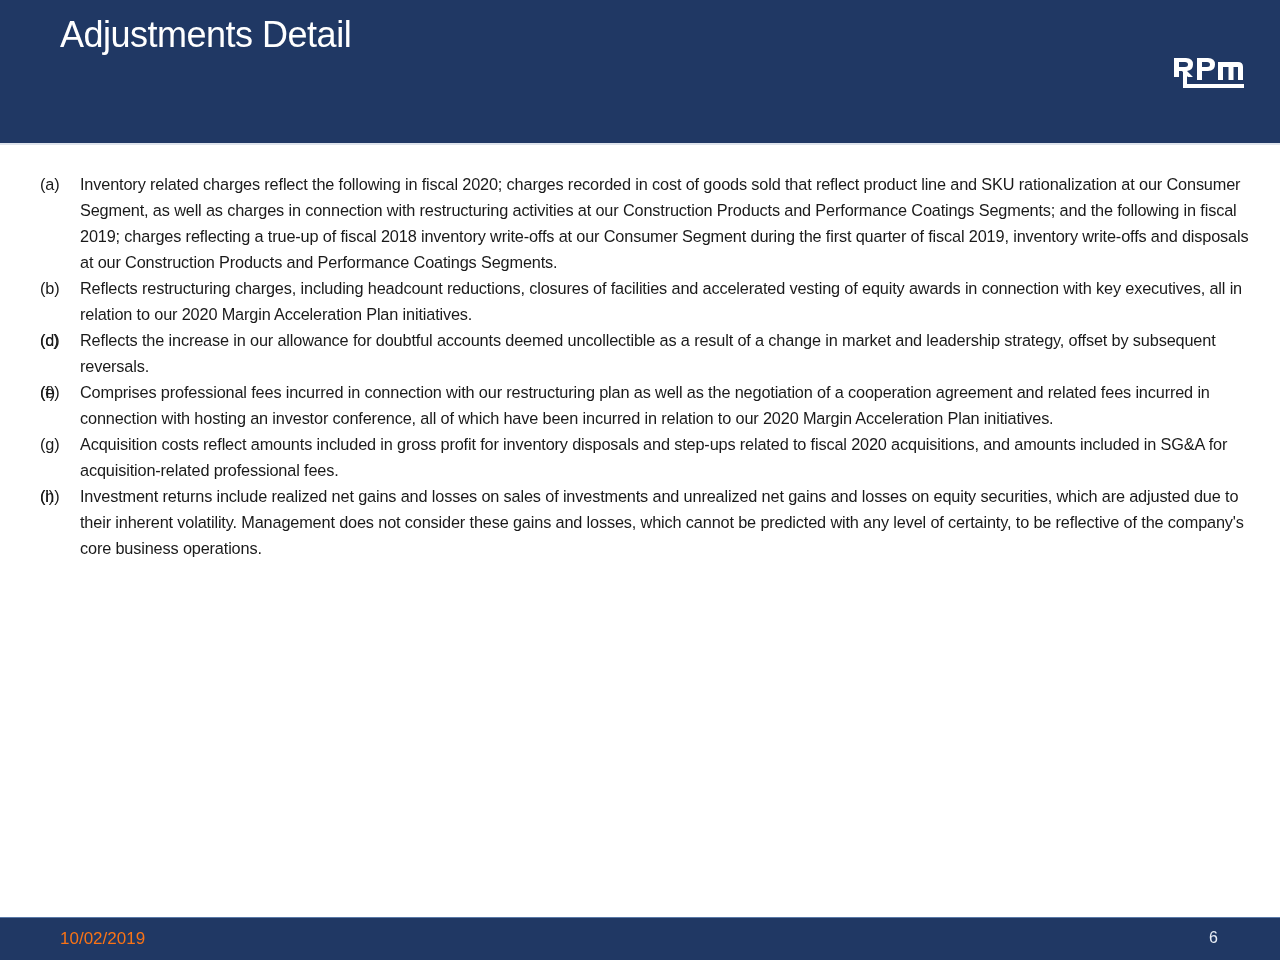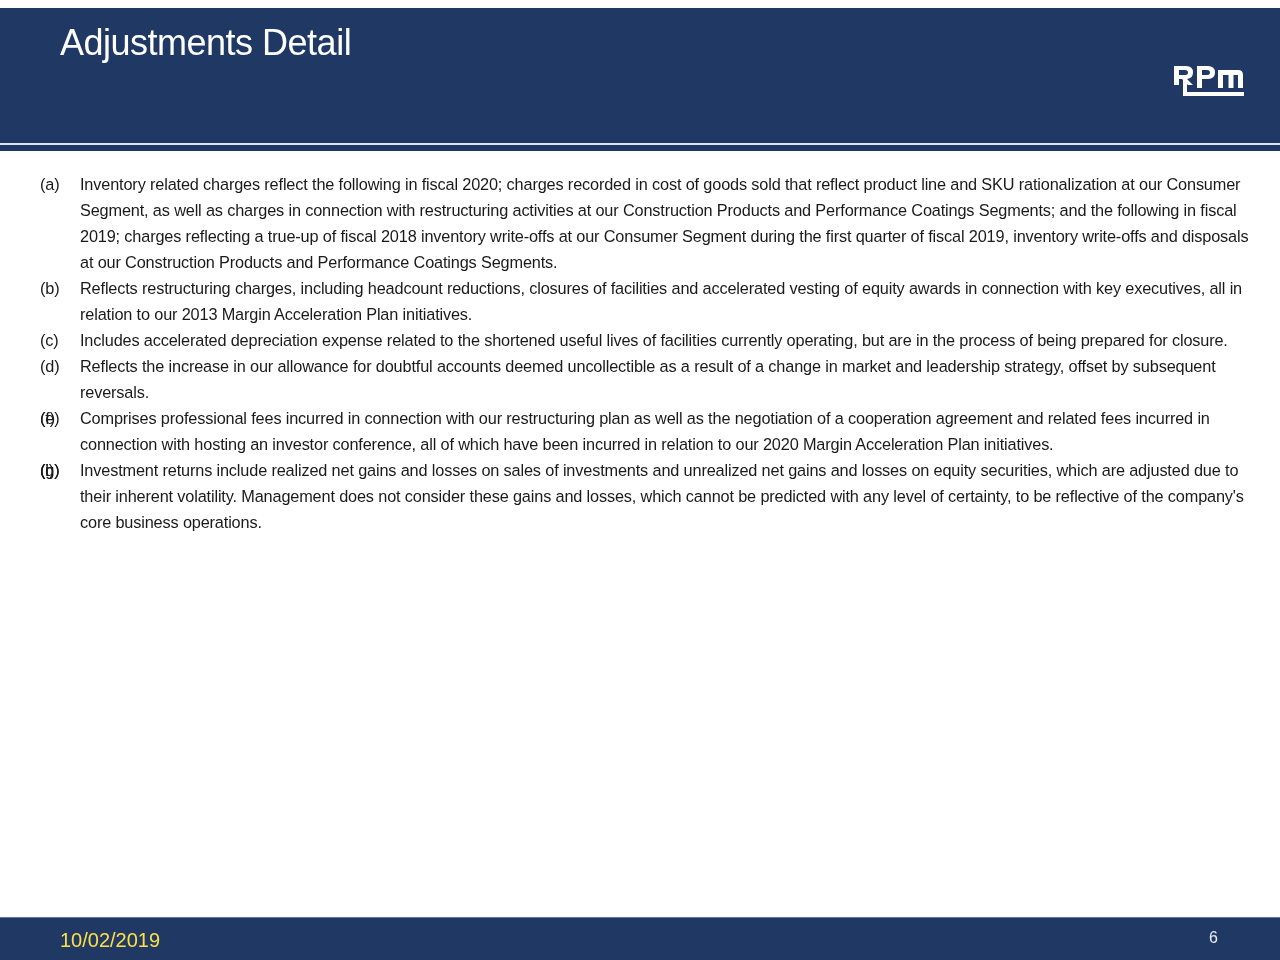--- a/index.html
+++ b/index.html
@@ -1,27 +1,27 @@
 <!DOCTYPE html>
 <html><head>
 <meta charset="utf-8">
 <style>
   html, body { margin:0; padding:0; }
   body { width:1280px; height:960px; position:relative; background:#ffffff; overflow:hidden;
          font-family:"Liberation Sans", sans-serif; }
-  .header { position:absolute; left:0; top:0; width:1280px; height:143px; background:#203864;margin-top:8px; }
+  .header { position:absolute; left:0; top:0; width:1280px; height:143px; background:#203864; }
   .title { position:absolute; left:60px; top:14px; font-size:36px; color:#ffffff; letter-spacing:-0.5px;
            font-family:"Liberation Sans", sans-serif; }
   .logo { position:absolute; left:1172px; top:54px; width:74px; height:36px; }
   .header-rule { position:absolute; left:0; top:143px; width:1280px; height:2px; background:#dfe4ec; }
   .notes { position:absolute; left:40px; top:171px; width:1210px; }
   .note { position:relative; padding-left:40px; font-size:16.3px; line-height:26px; color:#1a1a1a; letter-spacing:-0.15px; }
   .note .tag { position:absolute; left:0; top:0; }
   .footer { position:absolute; left:0; top:917px; width:1280px; height:43px; background:#203864; border-top:1px solid #5a7aa8; }
-  .date { position:absolute; left:60px; top:11px; font-size:20px; color:#fde047; }
+  .date { position:absolute; left:60px; top:11px; font-size:17px; color:#f97316; }
   .page { position:absolute; left:1209px; top:11px; font-size:16px; color:#e8edf5; }
 </style>
 </head>
 <body>
 
 <div class="header">
   <div class="title">Adjustments Detail</div>
   <svg class="logo" viewBox="0 0 74 36">
 
     <path d="M2 4 H14 Q21 4 21 10.5 Q21 16 15 17 L21 23 H16 L10 17 H7 V23 H2 Z M7 8 V13 H13 Q16 13 16 10.5 Q16 8 13 8 Z" fill="#ffffff"></path>
@@ -35,39 +35,39 @@
 </div>
 <div class="header-rule"></div>
 
 <div class="notes">
   <div class="note">
     <span class="tag">(a)</span>
     <span>Inventory related charges reflect the following in fiscal 2020; charges recorded in cost of goods sold that reflect product line and SKU rationalization at our Consumer Segment, as well as charges in connection with restructuring activities at our Construction Products and Performance Coatings Segments; and the following in fiscal 2019; charges reflecting a true-up of fiscal 2018 inventory write-offs at our Consumer Segment during the first quarter of fiscal 2019, inventory write-offs and disposals at our Construction Products and Performance Coatings Segments.</span>
   </div>
   <div class="note">
     <span class="tag">(b)</span>
-    <span>Reflects restructuring charges, including headcount reductions, closures of facilities and accelerated vesting of equity awards in connection with key executives, all in relation to our 2013 Margin Acceleration Plan initiatives.</span>
+    <span>Reflects restructuring charges, including headcount reductions, closures of facilities and accelerated vesting of equity awards in connection with key executives, all in relation to our 2020 Margin Acceleration Plan initiatives.</span>
   </div>
   <div class="note">
     <span class="tag">(c)</span>
-    <span>Includes accelerated depreciation expense related to the shortened useful lives of facilities currently operating, but are in the process of being prepared for closure.</span>
   </div>
   <div class="note">
     <span class="tag">(d)</span>
     <span>Reflects the increase in our allowance for doubtful accounts deemed uncollectible as a result of a change in market and leadership strategy, offset by subsequent reversals.</span>
   </div>
   <div class="note">
     <span class="tag">(e)</span>
   </div>
   <div class="note">
     <span class="tag">(f)</span>
     <span>Comprises professional fees incurred in connection with our restructuring plan as well as the negotiation of a cooperation agreement and related fees incurred in connection with hosting an investor conference, all of which have been incurred in relation to our 2020 Margin Acceleration Plan initiatives.</span>
   </div>
   <div class="note">
     <span class="tag">(g)</span>
+    <span>Acquisition costs reflect amounts included in gross profit for inventory disposals and step-ups related to fiscal 2020 acquisitions, and amounts included in SG&amp;A for acquisition-related professional fees.</span>
   </div>
   <div class="note">
     <span class="tag">(h)</span>
   </div>
   <div class="note">
     <span class="tag">(i)</span>
     <span>Investment returns include realized net gains and losses on sales of investments and unrealized net gains and losses on equity securities, which are adjusted due to their inherent volatility.  Management does not consider these gains and losses, which cannot be predicted with any level of certainty, to be reflective of the company's core business operations.</span>
   </div>
 </div>
 

